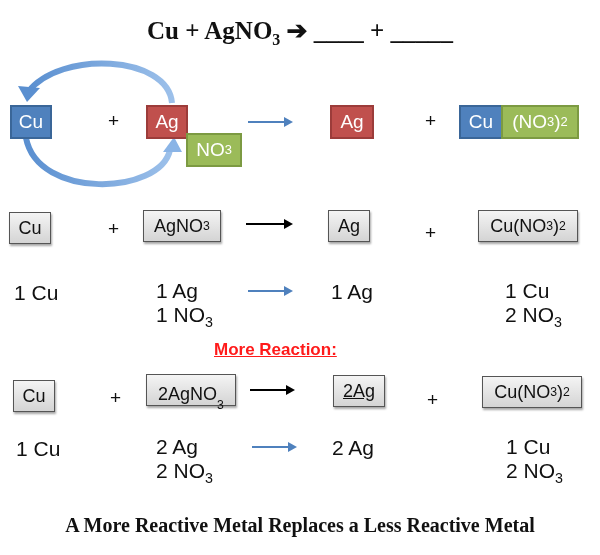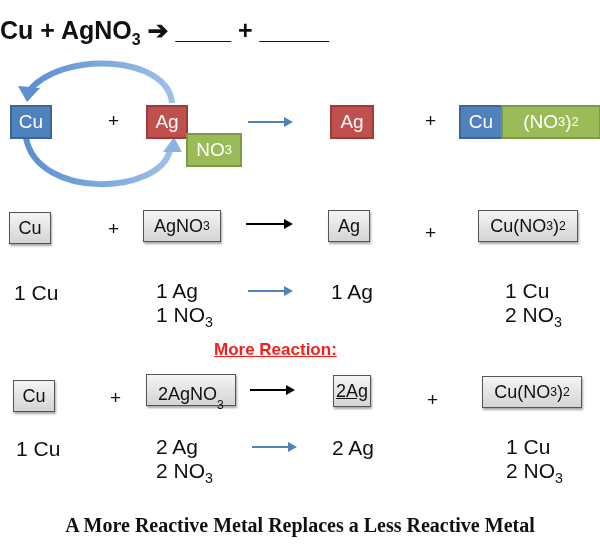--- a/index.html
+++ b/index.html
@@ -1,20 +1,20 @@
 <!DOCTYPE html>
 <html><head>
 <meta charset="utf-8">
 <style>
   html, body { margin:0; padding:0; background:#ffffff; }
   body { width:600px; height:555px; position:relative; overflow:hidden;
          font-family:"Liberation Sans", sans-serif; color:#111; }
   .abs { position:absolute; }
-  .title { left:0; width:600px; top:16px; 
-           font-family:Liberation Sans, sans-serif; font-weight:bold; font-size:25px; color:#111; }
+  .title { left:0; width:600px; top:16px; text-align:center;
+           font-family:Liberation Serif, serif; font-weight:bold; font-size:25px; color:#111; }
   .title sub { font-size:16px; }
   .footer { left:0; width:600px; top:514px; text-align:center;
             font-family:"Liberation Serif", serif; font-weight:bold; font-size:20px; color:#111; }
 
   .cbox { position:absolute; height:34px; color:#fff; font-size:19px; display:flex;
           align-items:center; justify-content:center; box-sizing:border-box; }
   .blue  { background:#4f81bd; border:2px solid #3a6698; }
   .red   { background:#c0504d; border:2px solid #9c3c3a; }
   .green { background:#9bbb59; border:2px solid #7c9a42; }
   .cbox sub, .gbox sub, .txt sub { font-size:0.68em; vertical-align:-0.35em; line-height:0; }
@@ -68,21 +68,21 @@
   <span>NO</span>
     <sub>3</sub>
 </div>
 <div class="cbox red" style="left:330px;top:105px;width:44px;">
   <span>Ag</span>
 </div>
 <span class="plus" style="left:425px;top:110px;">+</span>
 <div class="cbox blue" style="left:459px;top:105px;width:44px;">
   <span>Cu</span>
 </div>
-<div class="cbox green" style="left:501px;top:105px;width:100px;">
+<div class="cbox green" style="left:501px;top:105px;width:78px;">
   <span>(NO</span>
     <sub>3</sub>
     <span>)</span>
     <sub>2</sub>
 </div>
 
 <div class="gbox" style="left:9px;top:212px;width:42px;">
   <span>Cu</span>
 </div>
 <span class="plus" style="left:108px;top:218px;">+</span>
@@ -131,21 +131,21 @@
 </div>
 <span class="plus" style="left:110px;top:387px;">+</span>
 <div class="gbox" style="left:146px;top:374px;width:90px;align-items:flex-end;">
   <span>2AgNO</span>
     <sub>3</sub>
 </div>
 <svg class="arrow" style="left:250px;top:384px;" width="50" height="12">
   <line x1="0" y1="6" x2="42" y2="6" stroke="#000" stroke-width="2"></line>
   <polygon points="36,1 45,6 36,11" fill="#000"></polygon>
 </svg>
-<div class="gbox" style="left:333px;top:375px;width:38px;text-decoration:underline;">
+<div class="gbox" style="left:333px;top:375px;width:52px;text-decoration:underline;">
   <span>2Ag</span>
 </div>
 <span class="plus" style="left:427px;top:389px;">+</span>
 <div class="gbox" style="left:482px;top:376px;width:100px;">
   <span>Cu(NO</span>
     <sub>3</sub>
     <span>)</span>
     <sub>2</sub>
 </div>
 

